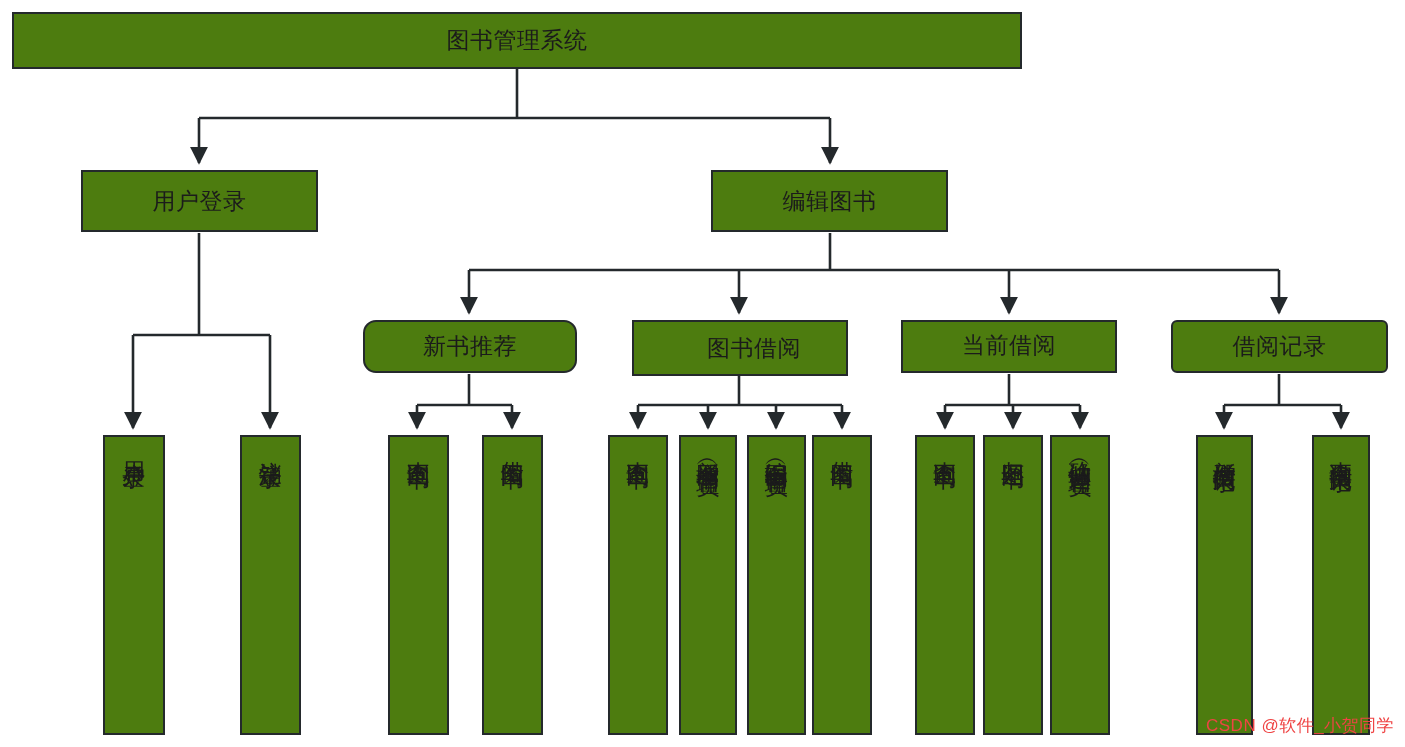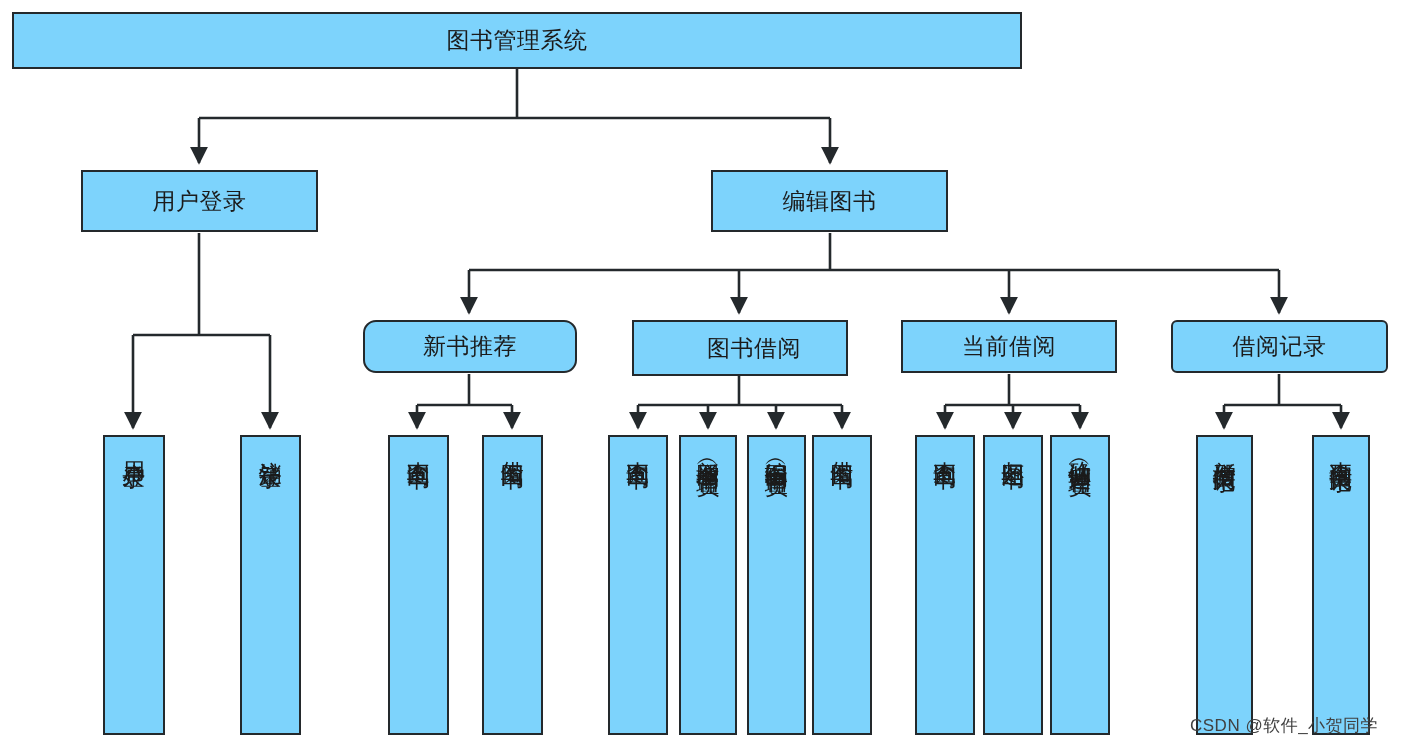--- a/index.html
+++ b/index.html
@@ -20,21 +20,21 @@
   #edges {
     position: absolute;
     left: 0;
     top: 0;
     width: 1405px;
     height: 747px;
   }
   .node {
     position: absolute;
     box-sizing: border-box;
-    background: #7dd3fc;
+    background: #4d7c0f;
     border: 2px solid #24292c;
     display: flex;
     align-items: center;
     justify-content: center;
     color: #1b1b1b;
   }
   .node .label {
     display: block;
     text-align: center;
     line-height: 1.06;
@@ -51,24 +51,25 @@
   .node.vert .label {
     writing-mode: vertical-rl;
     text-orientation: upright;
     font-size: 23px;
     letter-spacing: 2px;
     margin: 0 auto;
   }
   .watermark {
     position: absolute;
     font-size: 17px;
-    color: #404040;
+    color: #ef4444;
     letter-spacing: 0.5px;
     white-space: nowrap;
     user-select: none;
+    margin-left: 16px;
   }
 </style>
 </head>
 <body>
 
 <div id="canvas">
 
   <svg id="edges" viewBox="0 0 1405 747" xmlns="http://www.w3.org/2000/svg">
     <defs>
       <marker id="arrow" viewBox="0 0 10 10" refX="9" refY="5" markerWidth="7" markerHeight="7" orient="auto-start-reverse">
@@ -129,21 +130,21 @@
   <div class="node horiz" style="left:711px; top:170px; width:237px; height:62px;">
     <span class="label">编辑图书</span>
   </div>
 
   <div class="node horiz" style="left:363px; top:320px; width:214px; height:53px;border-radius:13px;">
     <span class="label">新书推荐</span>
   </div>
   <div class="node horiz" style="left:632px; top:320px; width:216px; height:56px;padding-left:28px;">
     <span class="label">图书借阅</span>
   </div>
-  <div class="node horiz" style="left:901px; top:320px; width:216px; height:53px;">
+  <div class="node horiz" style="left:901px; top:320px; width:216px; height:53px;font-family:Liberation Serif, serif;">
     <span class="label">当前借阅</span>
   </div>
   <div class="node horiz" style="left:1171px; top:320px; width:217px; height:53px;border-radius:6px;">
     <span class="label">借阅记录</span>
   </div>
 
   <div class="node vert" style="left:103px; top:435px; width:62px; height:300px;">
     <span class="label">用户登录</span>
   </div>
   <div class="node vert" style="left:240px; top:435px; width:61px; height:300px;">

